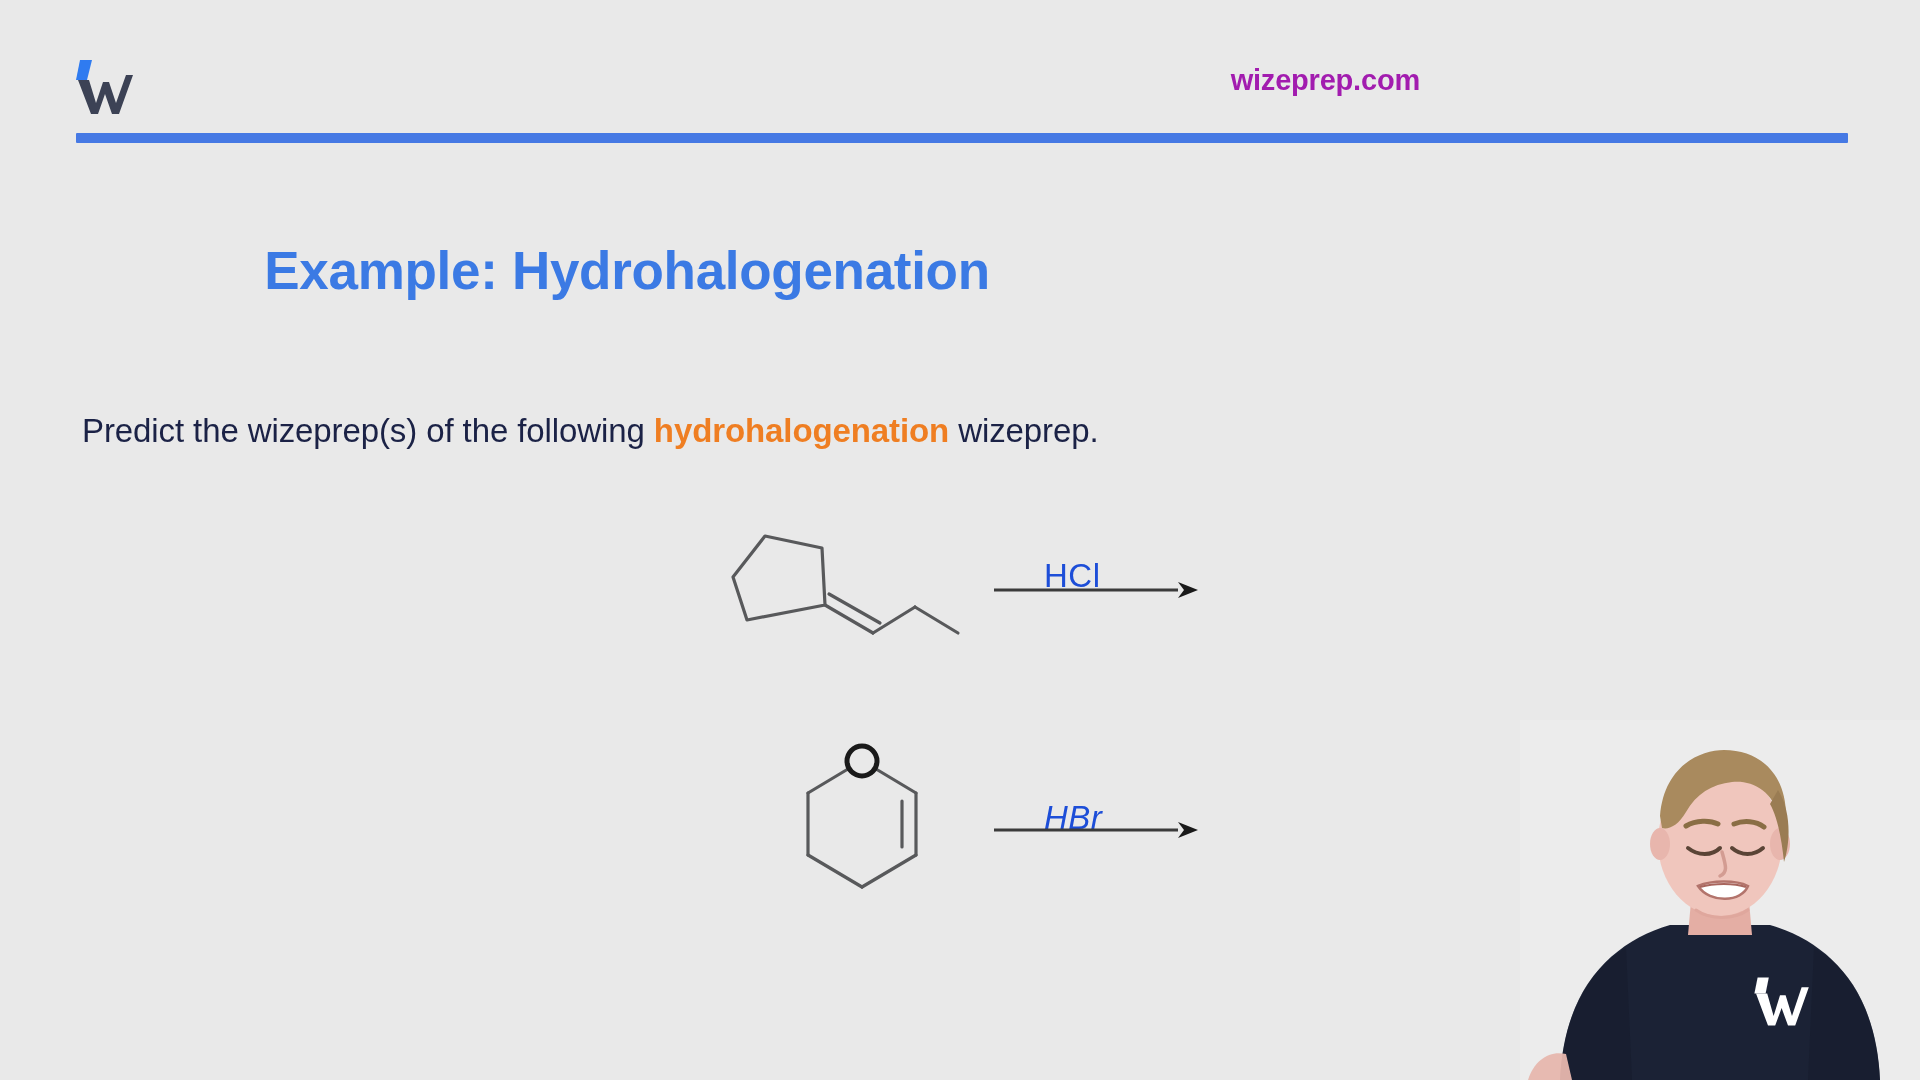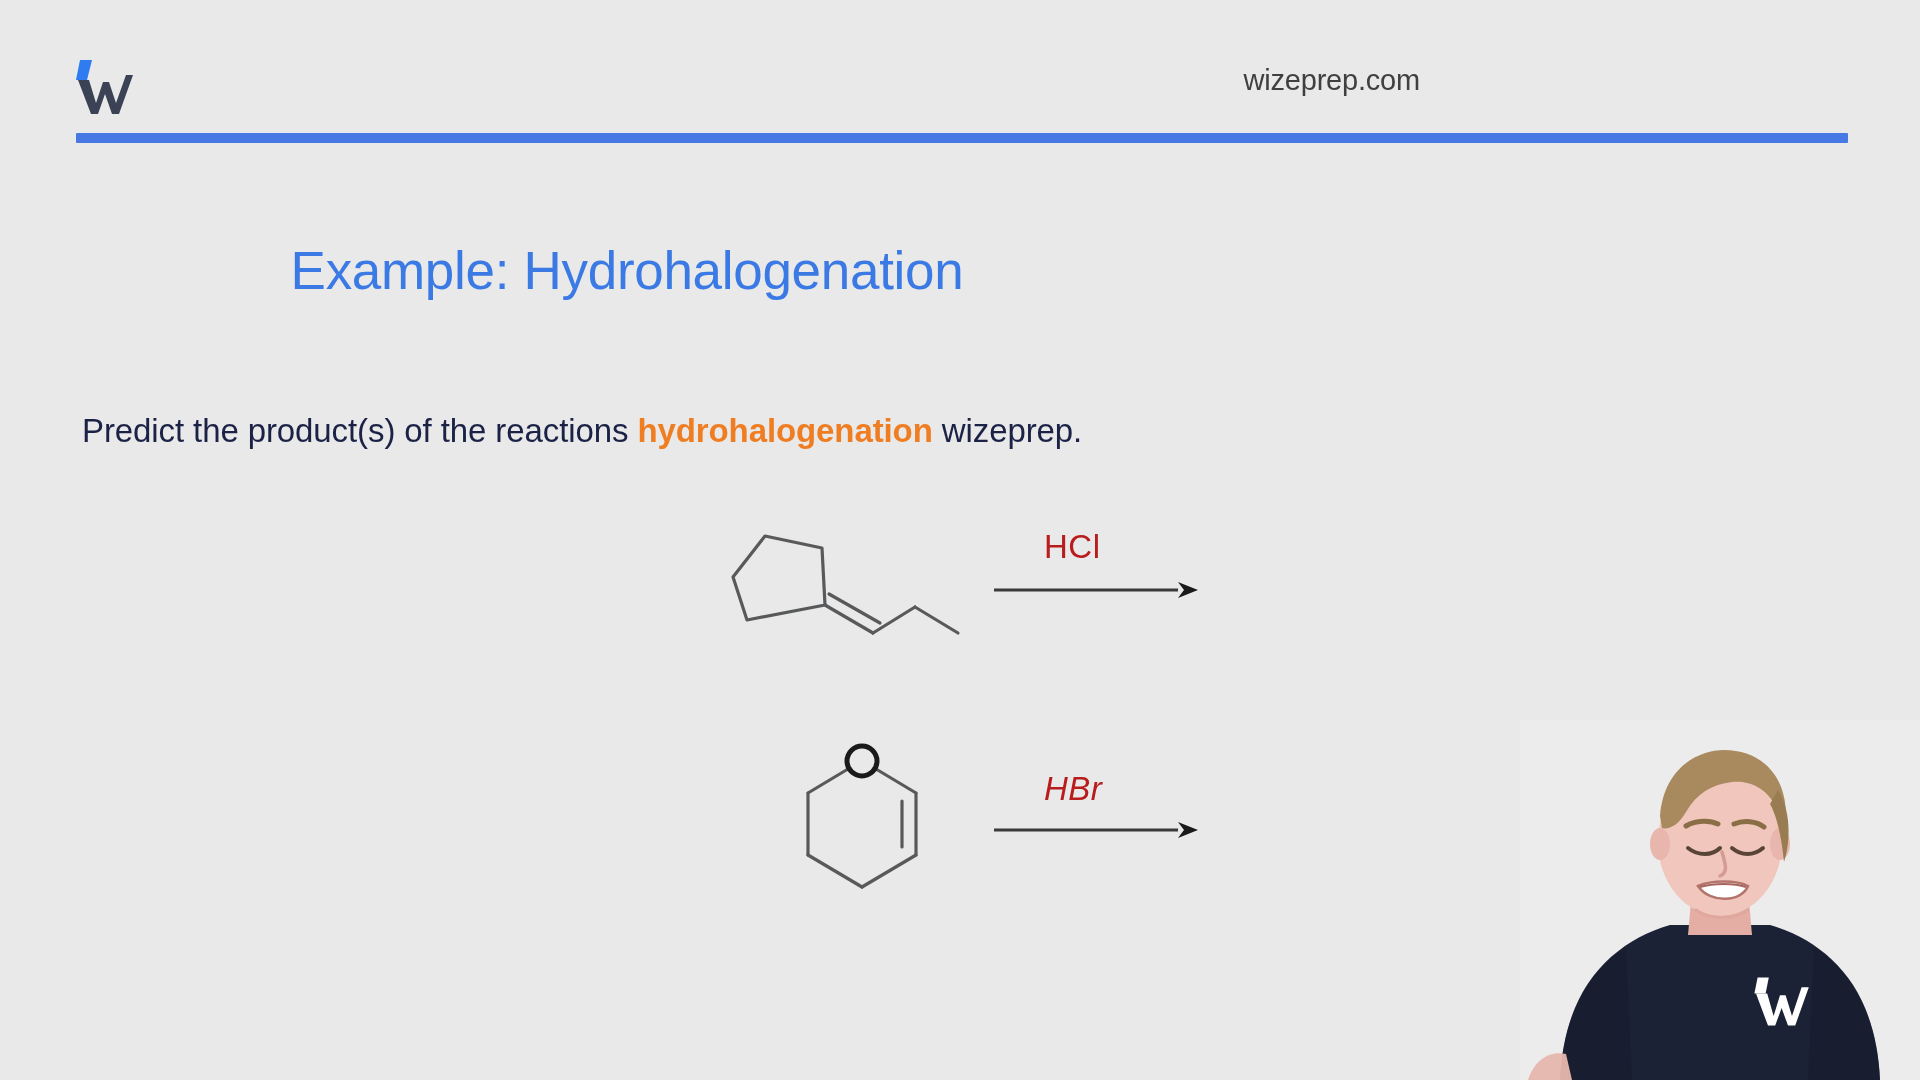--- a/index.html
+++ b/index.html
@@ -24,41 +24,41 @@
   }
   #logo-mark {
     position:absolute;
     left:72px; top:58px;
     width:62px; height:58px;
   }
   #site-url {
     position:absolute;
     right:500px; top:64px;
     font-size:29px;
-    font-weight:normal;
+    font-weight:bold;
     letter-spacing:-0.2px;
-    color:#404040;
+    color:#a21caf;
     white-space:nowrap;
   }
   #header-rule {
     position:absolute;
     left:76px; top:133px;
     width:1772px; height:10px;
     background:#4679e4;
     border-radius:1px;
   }
 
   
   #slide-title {
     position:absolute;
     left:0; top:240px;
     width:1624px;
     text-align:center;
     font-size:53px;
-    font-weight:normal;
+    font-weight:bold;
     color:#3b7ae4;
     letter-spacing:-0.3px;
   }
   #slide-title .shift { position:relative; left:-185px; }
 
   
   #prompt {
     position:absolute;
     left:82px; top:412px;
     font-size:33px;
@@ -76,22 +76,23 @@
     position:absolute;
   }
   #reaction-1 { left:710px; top:515px; width:520px; height:160px; }
   #reaction-2 { left:790px; top:735px; width:440px; height:170px; }
 
   .struct-svg { display:block; }
 
   .reagent-label {
     position:absolute;
     font-size:33px;
-    color:#b91c1c;
+    color:#1d4ed8;
     letter-spacing:0.5px;
+    margin-top:29px;
   }
   #reagent-1 { left:1044px; top:528px; }
   #reagent-2 { left:1044px; top:770px;font-style:italic; }
 
   .arrow-svg { position:absolute; }
   #arrow-1 { left:992px; top:570px; }
   #arrow-2 { left:992px; top:810px; }
 
   
   #presenter {
@@ -122,21 +123,21 @@
     <div id="site-url">wizeprep.com</div>
 
     <div id="header-rule"></div>
   </div>
 
   <div id="slide-title">
     <span class="shift">Example: Hydrohalogenation</span>
   </div>
 
   <div id="prompt">
-    <span>Predict the product(s) of the reactions </span><span class="hl">hydrohalogenation</span><span> wizeprep.</span>
+    <span>Predict the wizeprep(s) of the following </span><span class="hl">hydrohalogenation</span><span> wizeprep.</span>
   </div>
 
   <div class="reaction" id="reaction-1">
     <svg class="struct-svg" width="300" height="140" viewBox="0 0 300 140">
       <g fill="none" stroke="#58595b" stroke-width="3.2" stroke-linecap="round" stroke-linejoin="round">
 
         <polygon points="23,62 55,21 112,33 115,90 37,105" stroke="#58595b"></polygon>
 
         <line x1="115" y1="90" x2="163" y2="118"></line>
         <line x1="119" y1="79" x2="170" y2="108"></line>

